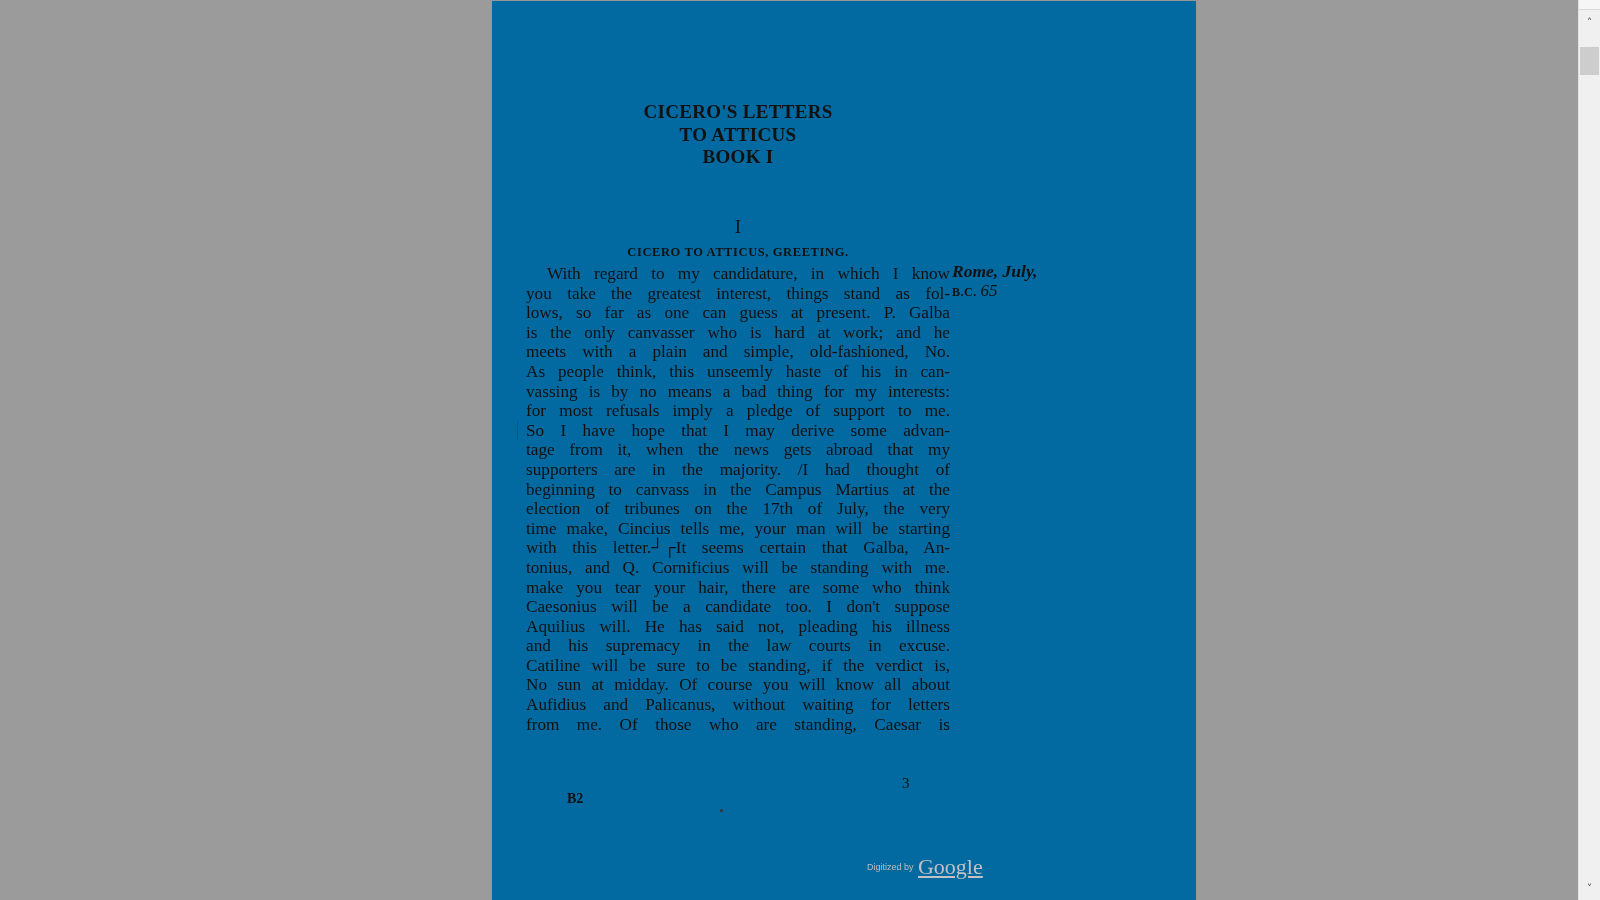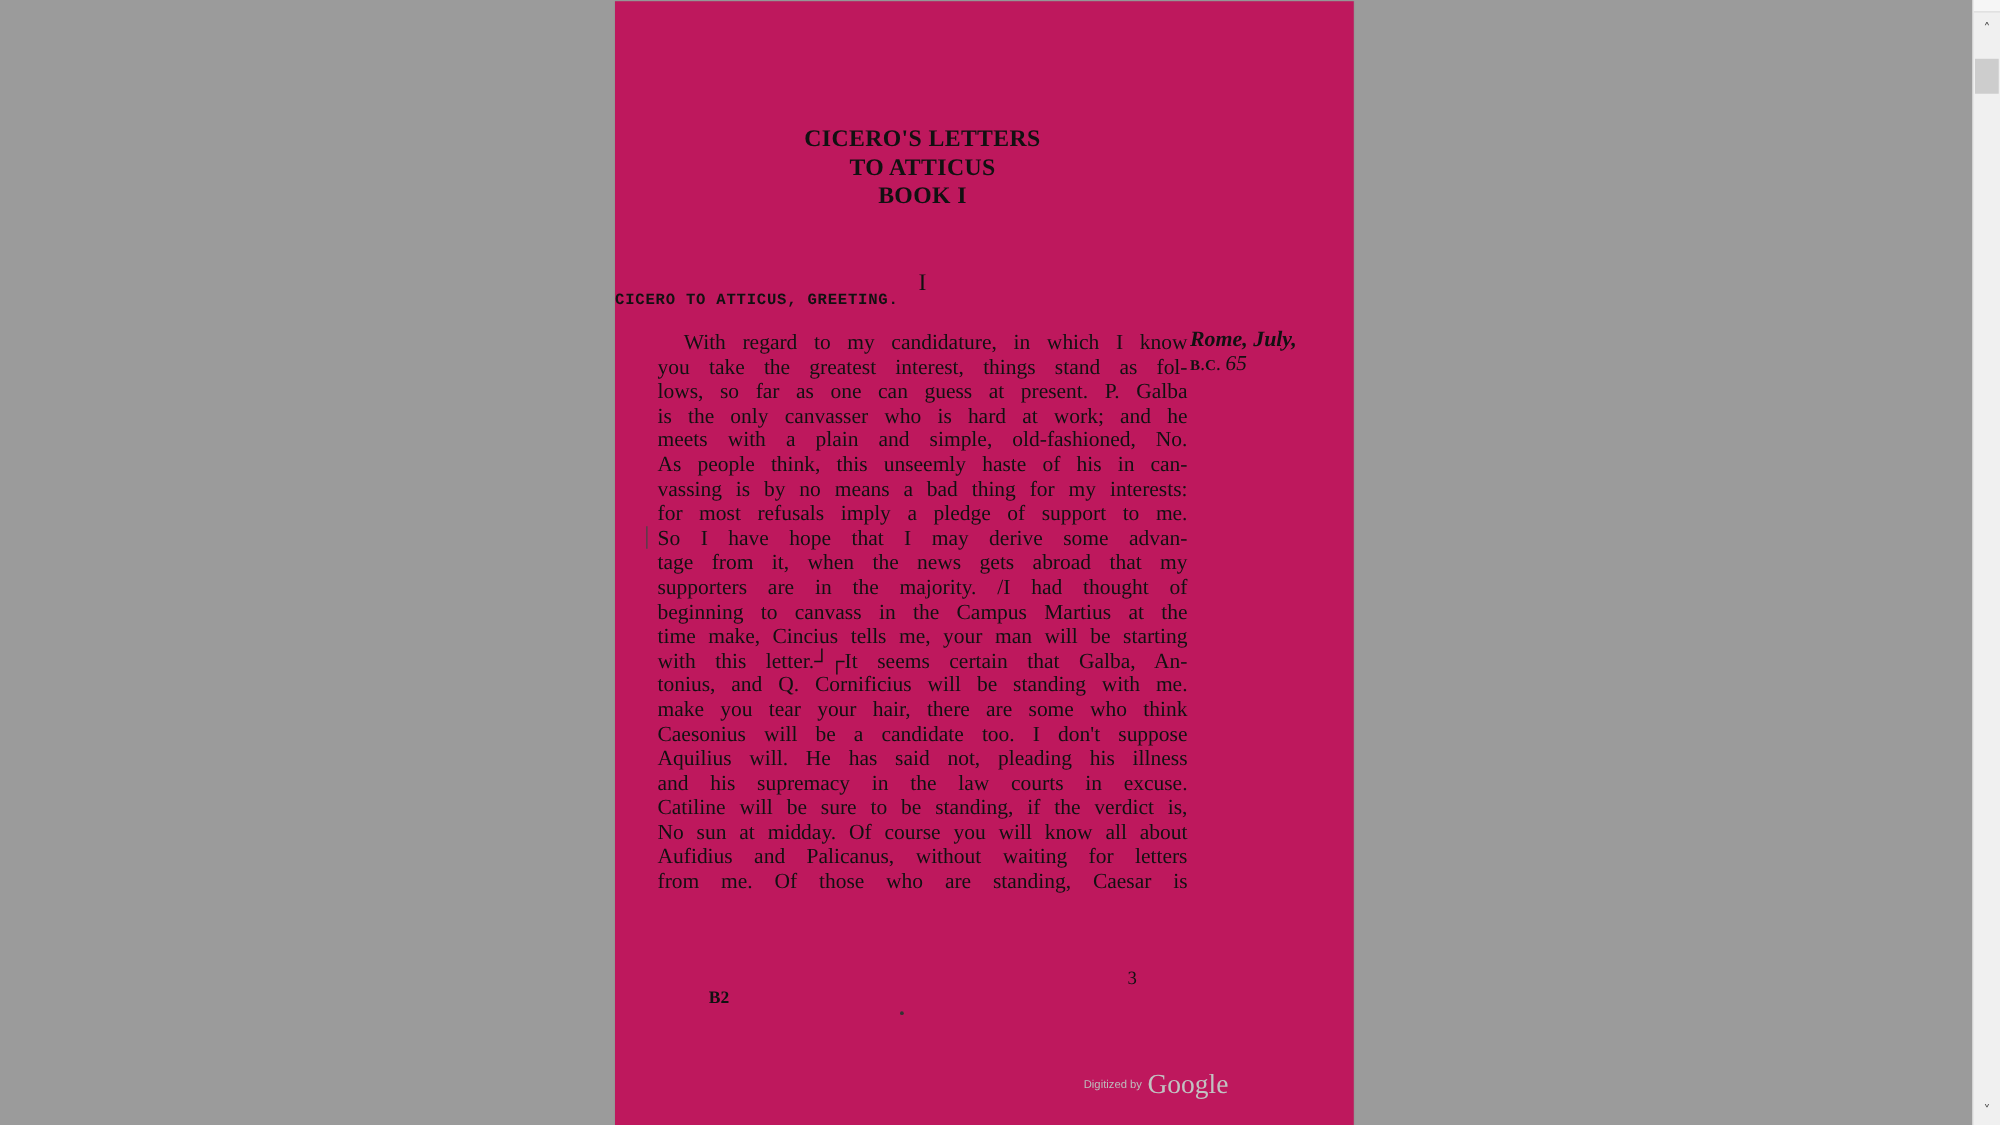--- a/index.html
+++ b/index.html
@@ -2,35 +2,35 @@
 <html><head>
 <meta charset="utf-8">
 <style>
   html, body { margin:0; padding:0; }
   body {
     width:1600px; height:900px; overflow:hidden;
     background:#9b9b9b; position:relative;
     font-family:"DejaVu Serif", serif;
   }
   .page {
-    position:absolute; left:492px; top:1px; width:591px; height:899px;
-    background:#be185d; box-shadow:0 0 1px #888;
+    position:absolute; left:492px; top:1px; width:704px; height:899px;
+    background:#0369a1; box-shadow:0 0 1px #888;
   }
   .title-block {
     position:absolute; left:0; top:100px; width:492px; text-align:center;
     font-family:"Liberation Serif", serif; font-weight:bold; font-size:19px;
     line-height:22.5px; color:#111; letter-spacing:0.3px;
   }
   .letter-num {
     position:absolute; left:0; top:215px; width:492px; text-align:center;
     font-family:"Liberation Serif", serif; font-size:19px; color:#111;
   }
   .salutation {
-    position:absolute; left:0; top:232px; width:492px; text-align:left;
-    font-family:Liberation Mono, monospace; font-weight:bold; font-size:12.5px;
+    position:absolute; left:0; top:244px; width:492px; text-align:center;
+    font-family:Liberation Serif, serif; font-weight:bold; font-size:12.5px;
     letter-spacing:0.6px; color:#111; font-variant:small-caps;
   }
   .body-text {
     position:absolute; left:34px; top:263px; width:424px;
     font-family:"Liberation Serif", serif; font-size:17.2px; line-height:19.6px;
     color:#111;
   }
   .line { display:block; white-space:nowrap; text-align:justify; text-align-last:justify; }
   .line.first { text-indent:21px; }
   .line.last { text-align-last:justify; }
@@ -52,21 +52,21 @@
   }
   .dot { position:absolute; left:228px; top:808px; width:3px; height:3px; background:#333; border-radius:50%; }
   .mark-bracket {
     position:absolute; left:25px; top:420px; width:2px; height:18px; border-left:1px solid #444;
   }
   .watermark {
     position:absolute; left:375px; top:853px; color:#bdbdbd;
     font-family:"Liberation Sans", sans-serif;
   }
   .watermark .digitized { font-size:9px; vertical-align:middle; }
-  .watermark .google { font-family:"Liberation Serif", serif; font-size:22px; vertical-align:middle; color:#c2c2c2; }
+  .watermark .google { font-family:"Liberation Serif", serif; font-size:22px; vertical-align:middle; color:#c2c2c2;text-decoration:underline; }
   .scrollbar {
     position:absolute; left:1578px; top:0; width:22px; height:900px; background:#f0f0f0;
     border-left:1px solid #e2e2e2; box-sizing:border-box;
   }
   .scroll-top-block { position:absolute; left:0; top:0; width:21px; height:9px; background:#f6f6f6; border-bottom:1px solid #dadada; }
   .scroll-up, .scroll-down {
     position:absolute; left:0; width:21px; height:22px; text-align:center;
     font-family:"DejaVu Sans", sans-serif; font-size:11px; color:#505050; line-height:22px;
   }
   .scroll-up { top:12px; }
@@ -99,20 +99,21 @@
     <span class="line">lows, so far as one can guess at present.   P. Galba</span>
     <span class="line">is the only canvasser who is hard at work; and he</span>
     <span class="line">meets with a plain and simple, old-fashioned, No.</span>
     <span class="line">As people think, this unseemly haste of his in can-</span>
     <span class="line">vassing is by no means a bad thing for my interests:</span>
     <span class="line">for most refusals imply a pledge of support to me.</span>
     <span class="line">So I have hope that I may derive some advan-</span>
     <span class="line">tage from it, when the news gets abroad that my</span>
     <span class="line">supporters are in the majority. /I had thought of</span>
     <span class="line">beginning to canvass in the Campus Martius at the</span>
+    <span class="line">election of tribunes on the 17th of July, the very</span>
     <span class="line">time make, Cincius tells me, your man will be starting</span>
     <span class="line">with this letter.┘┌It seems certain that Galba, An-</span>
     <span class="line">tonius, and Q. Cornificius will be standing with me.</span>
     <span class="line">make you tear your hair, there are some who think</span>
     <span class="line">Caesonius will be a candidate too.   I don't suppose</span>
     <span class="line">Aquilius will.   He has said not, pleading his illness</span>
     <span class="line">and his supremacy in the law courts in excuse.</span>
     <span class="line">Catiline will be sure to be standing, if the verdict is,</span>
     <span class="line">No sun at midday.  Of course you will know all about</span>
     <span class="line">Aufidius and Palicanus, without waiting for letters</span>

